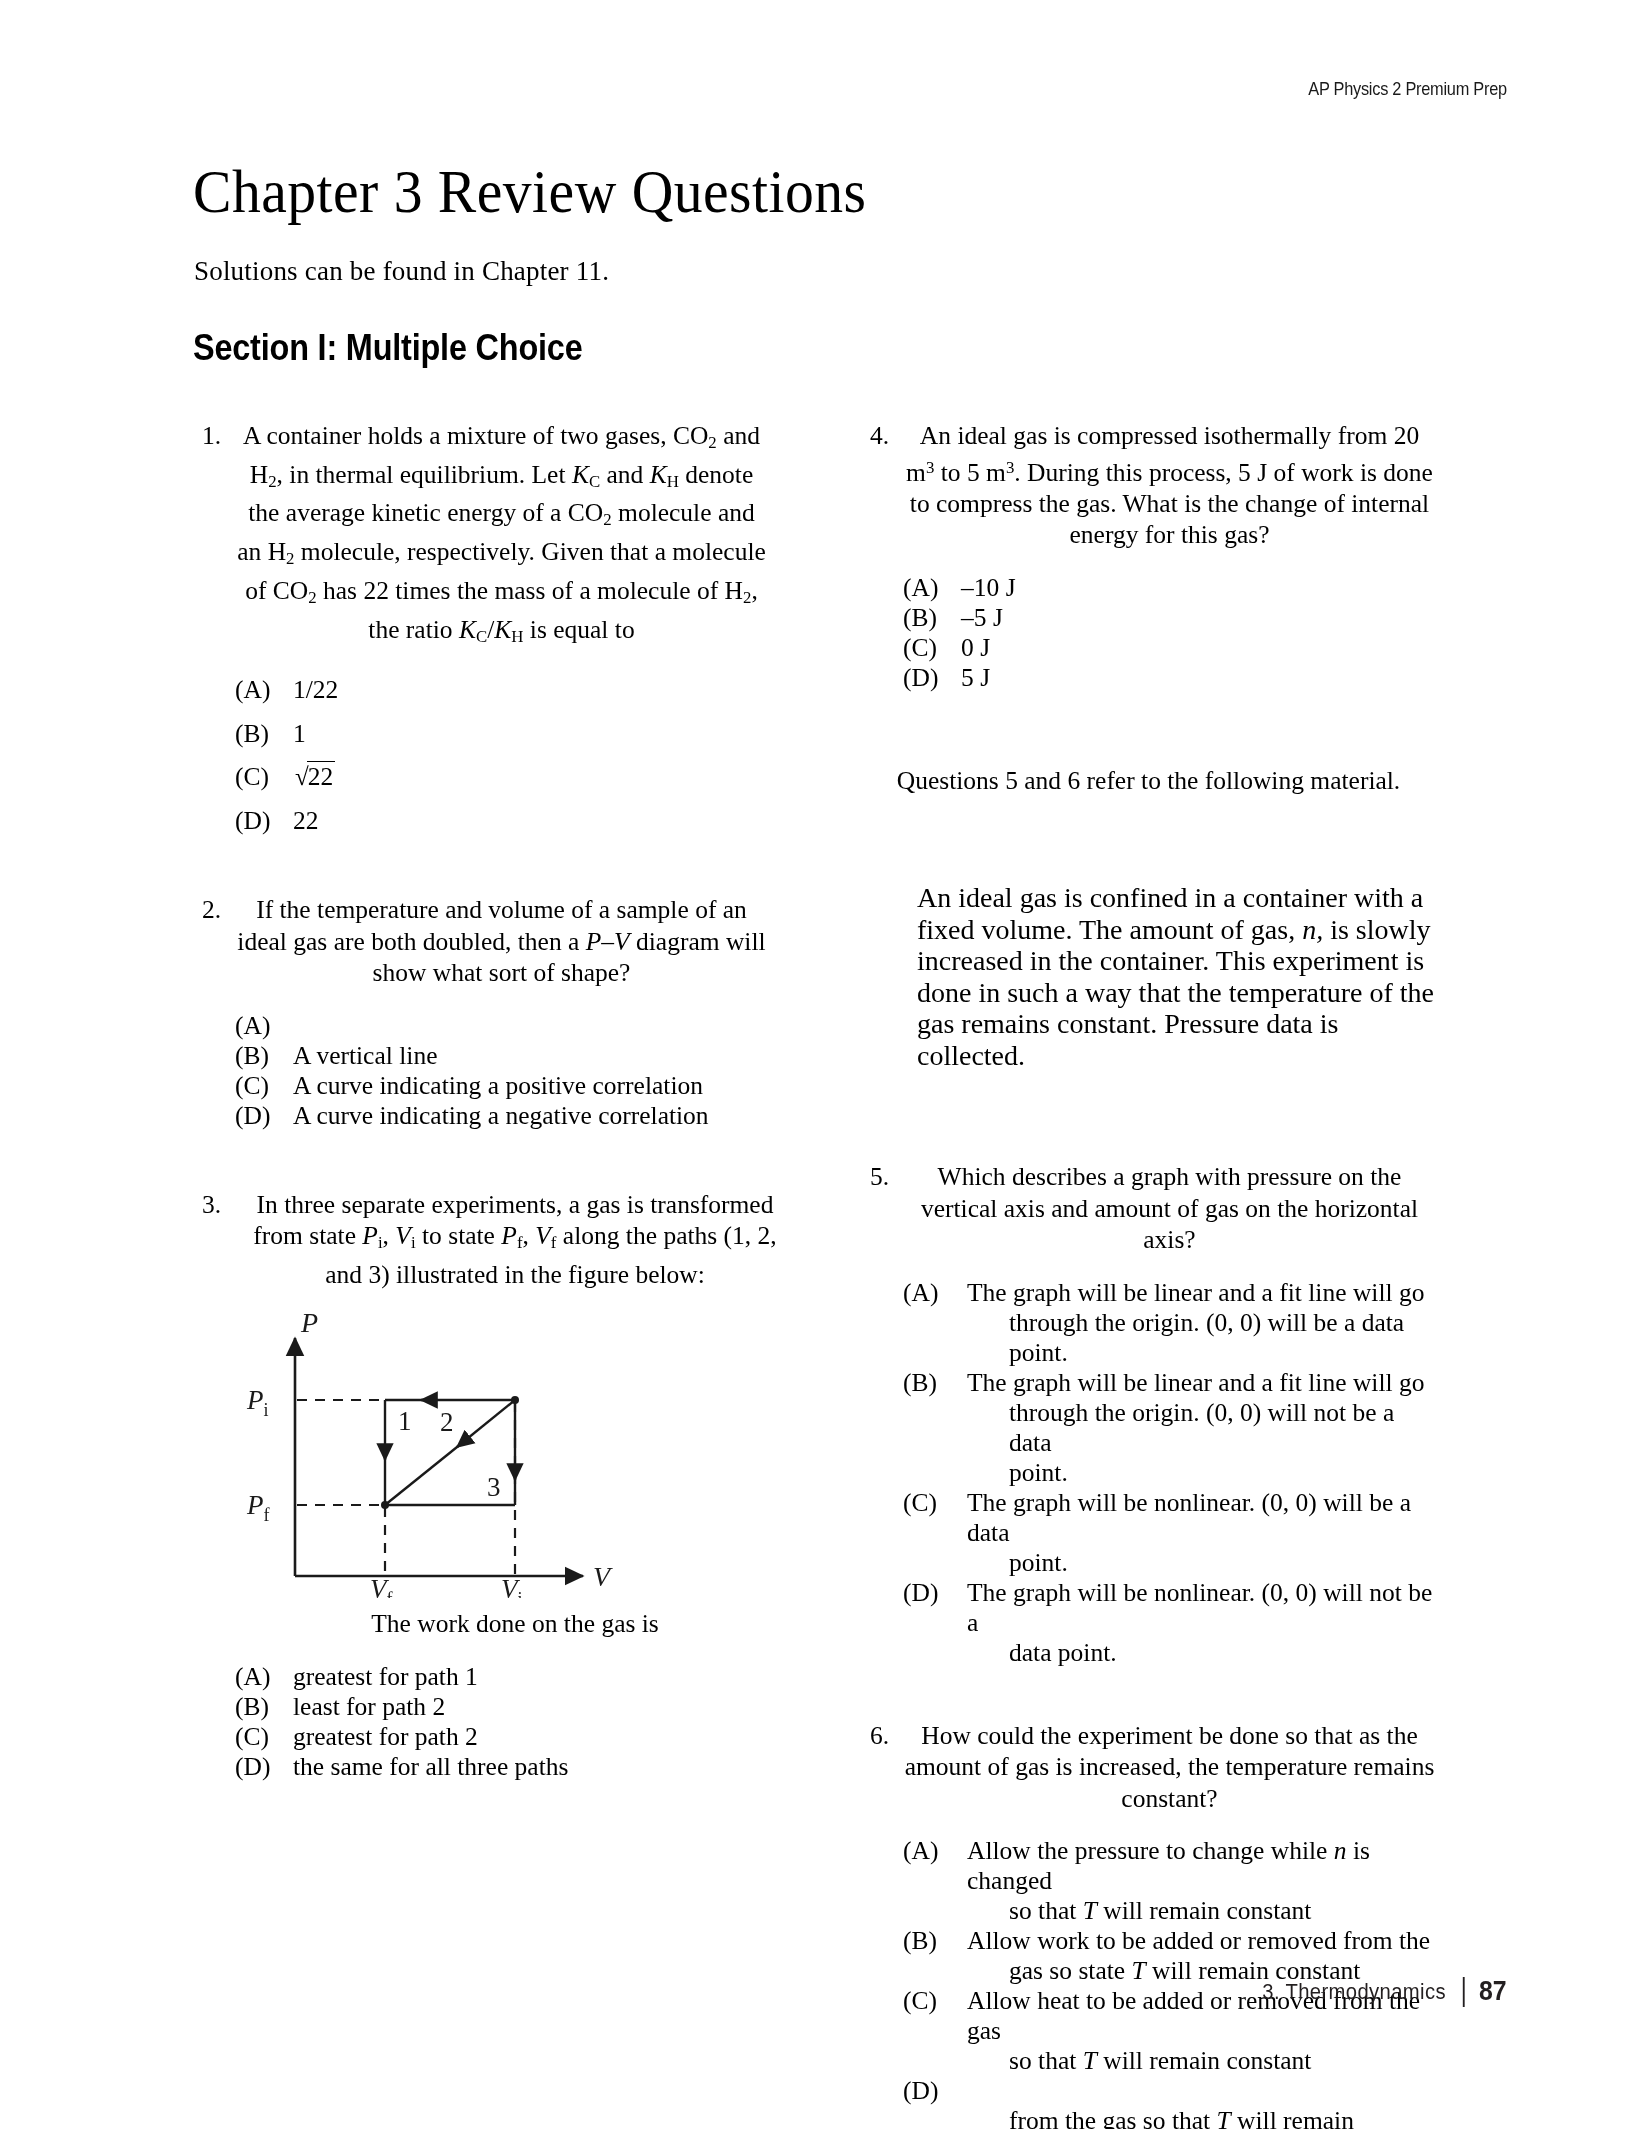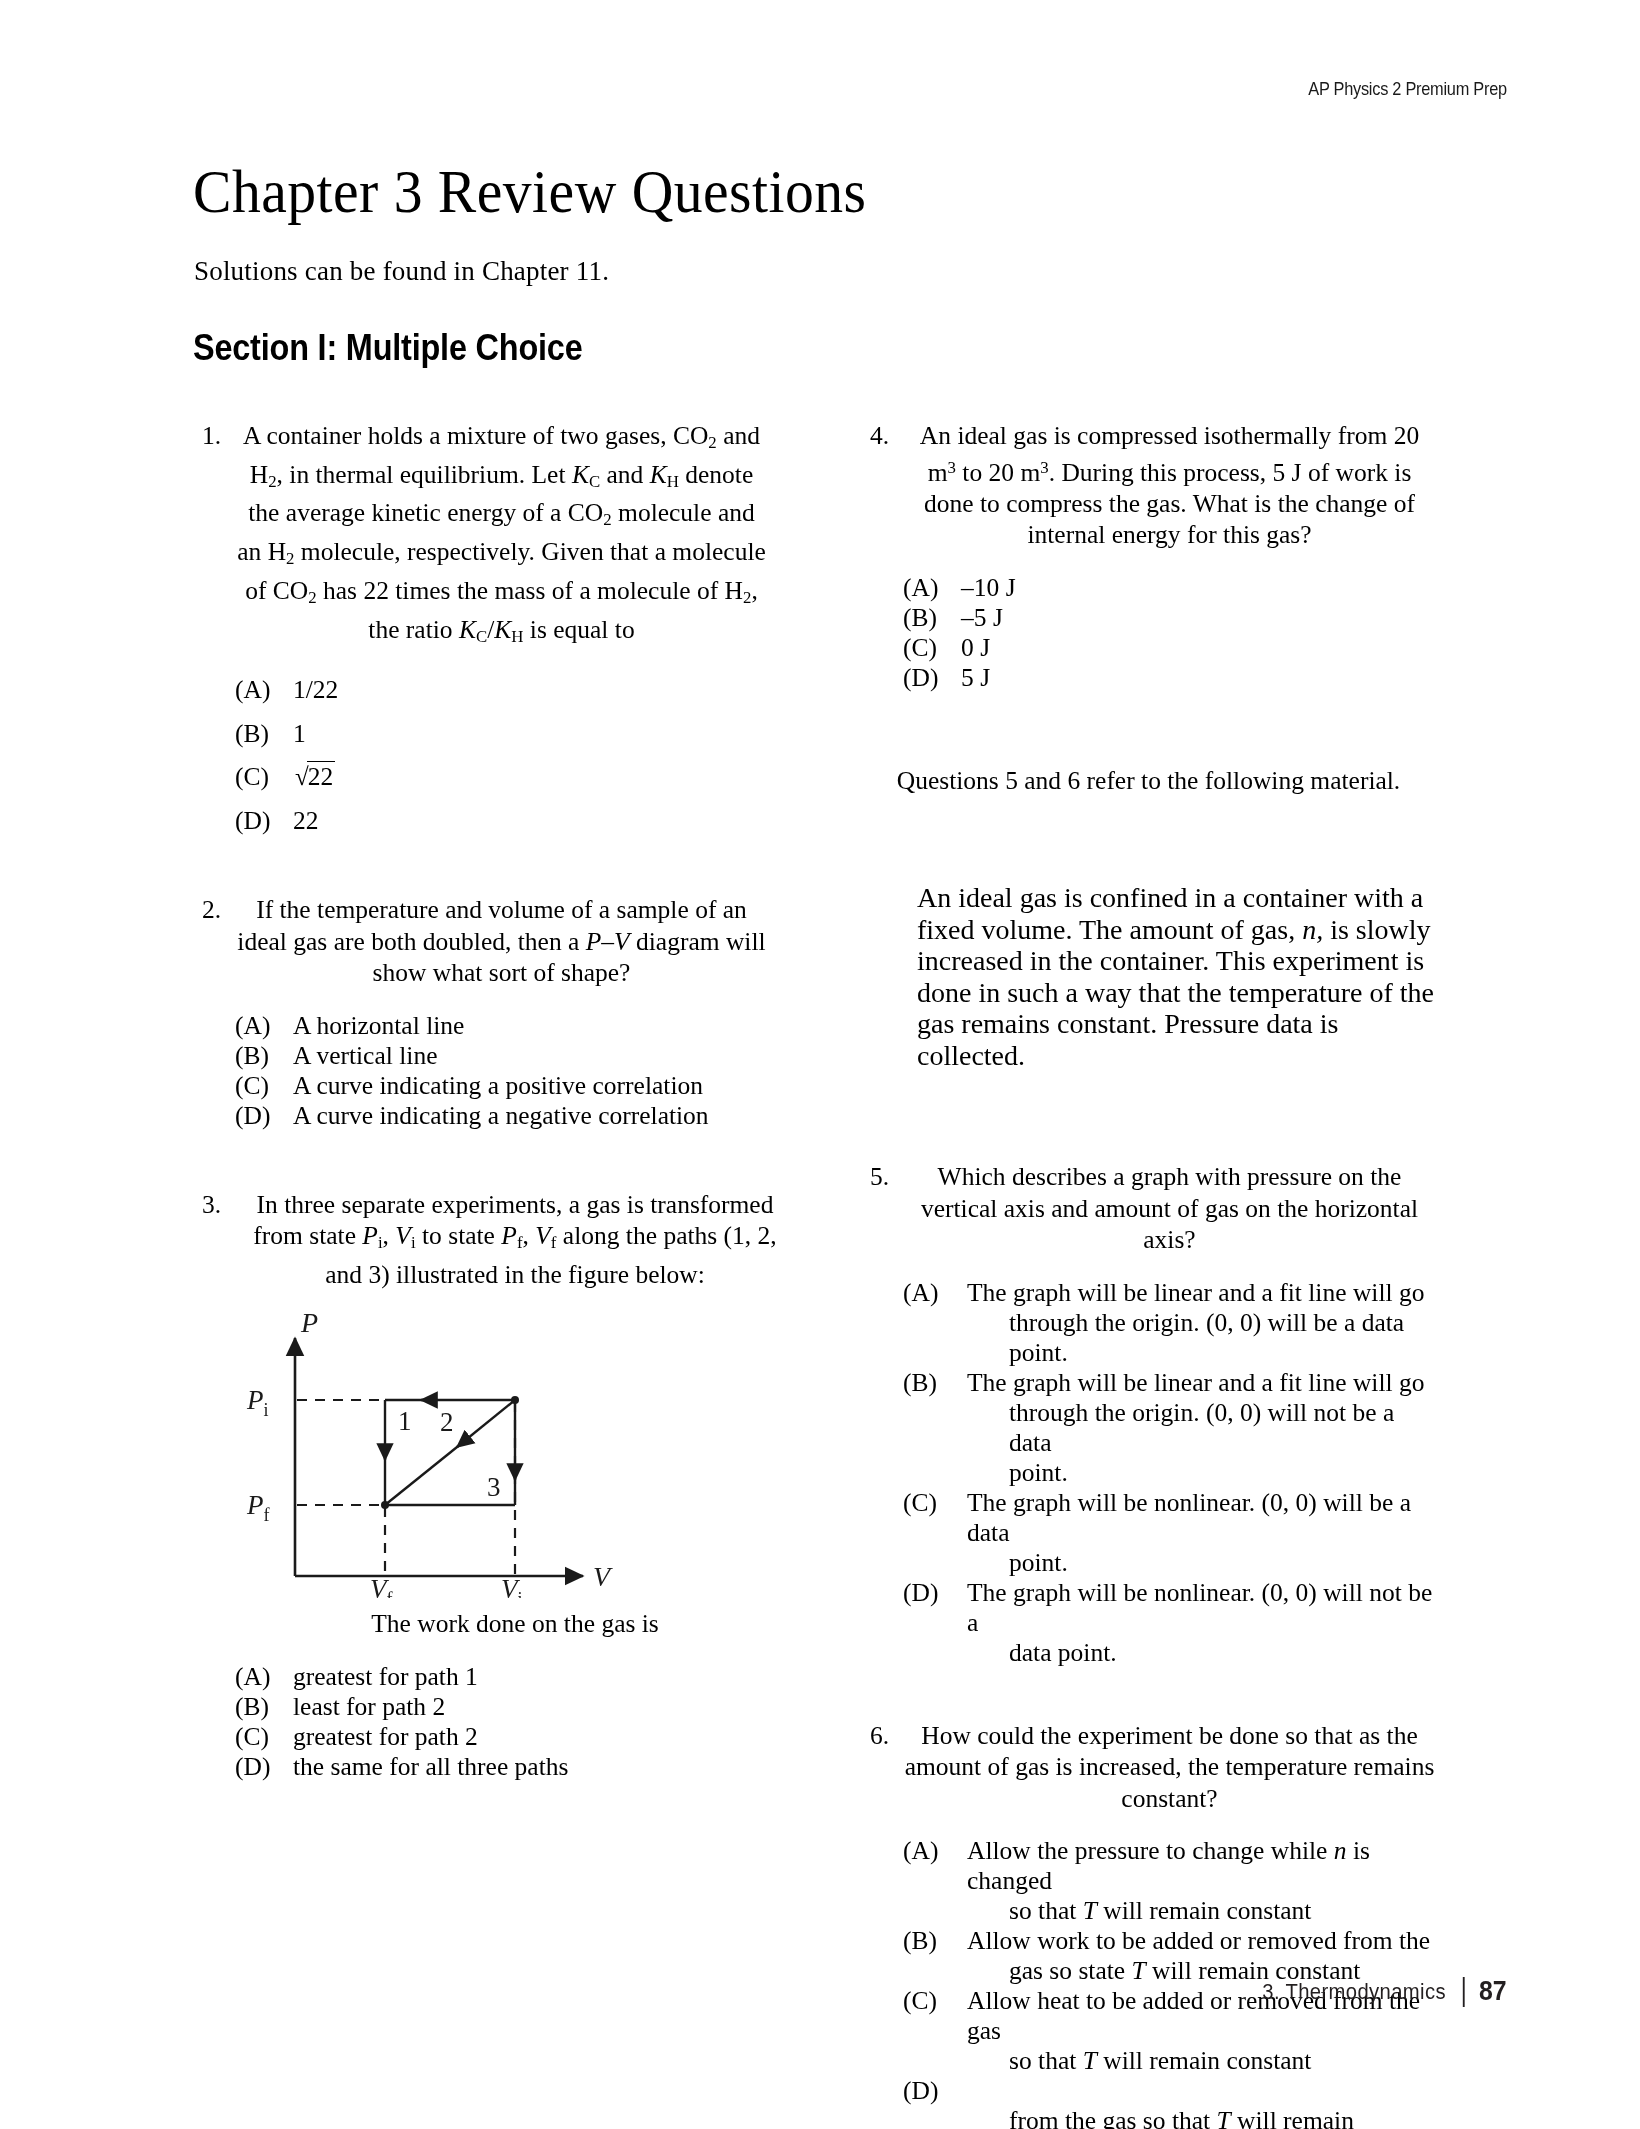--- a/index.html
+++ b/index.html
@@ -201,21 +201,20 @@
     <div class="q">
       <div class="q-num">2.</div>
       <div class="q-body">
         <p class="q-stem"><span>If the temperature and volume of a sample of an ideal gas are both doubled, then a </span><i class="var">P–V</i><span> diagram will show what sort of shape?</span></p>
 
         <div class="spacer-sm"></div>
 
         <div class="opts opt-tight">
           <div class="opt">
             <span class="opt-label">(A)</span>
-            <span class="opt-text">A horizontal line</span>
           </div>
           <div class="opt">
             <span class="opt-label">(B)</span>
             <span class="opt-text">A vertical line</span>
           </div>
           <div class="opt">
             <span class="opt-label">(C)</span>
             <span class="opt-text">A curve indicating a positive correlation</span>
           </div>
           <div class="opt">
@@ -304,21 +303,21 @@
         </div>
       </div>
     </div>
   </div>
 
   <div class="col col-right">
 
     <div class="q">
       <div class="q-num">4.</div>
       <div class="q-body">
-        <p class="q-stem"><span>An ideal gas is compressed isothermally from 20 m</span><sup>3</sup><span> to 20 m</span><sup>3</sup><span>. During this process, 5 J of work is done to compress the gas. What is the change of internal energy for this gas?</span></p>
+        <p class="q-stem"><span>An ideal gas is compressed isothermally from 20 m</span><sup>3</sup><span> to 5 m</span><sup>3</sup><span>. During this process, 5 J of work is done to compress the gas. What is the change of internal energy for this gas?</span></p>
 
         <div class="spacer-sm"></div>
 
         <div class="opts opt-tight">
           <div class="opt">
             <span class="opt-label">(A)</span>
             <span class="opt-text">–10 J</span>
           </div>
           <div class="opt">
             <span class="opt-label">(B)</span>

